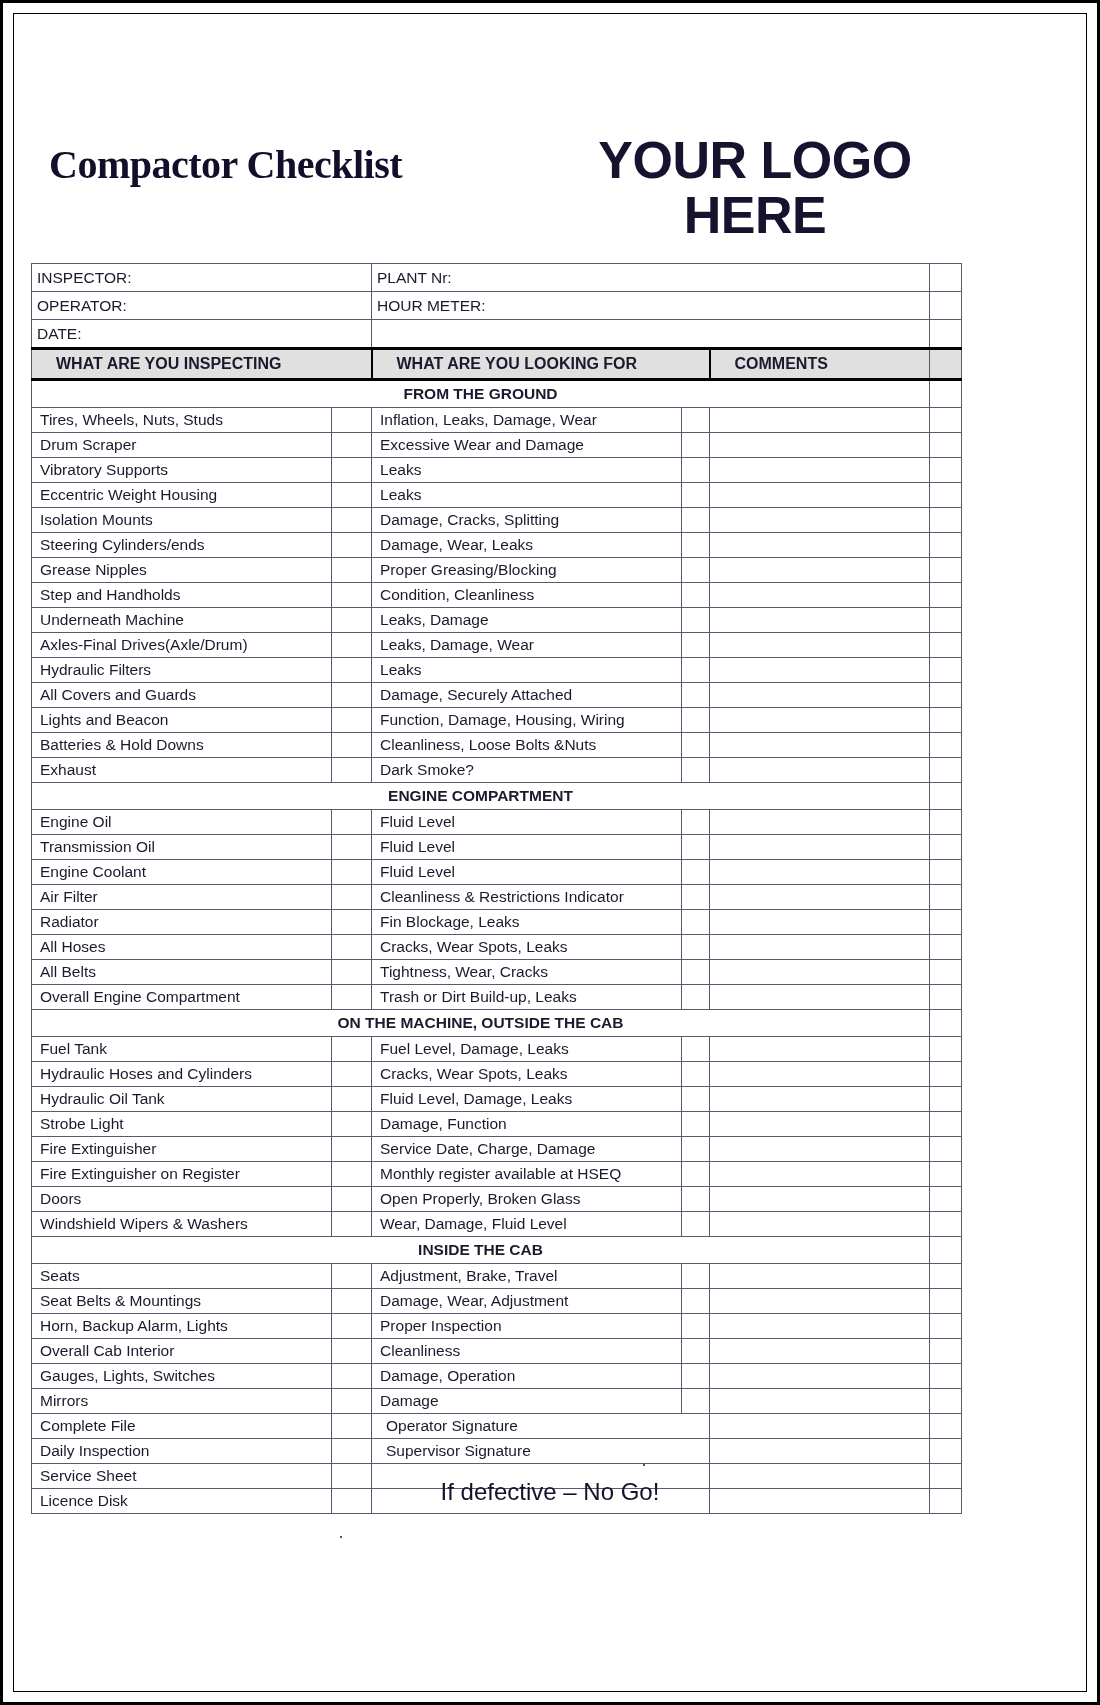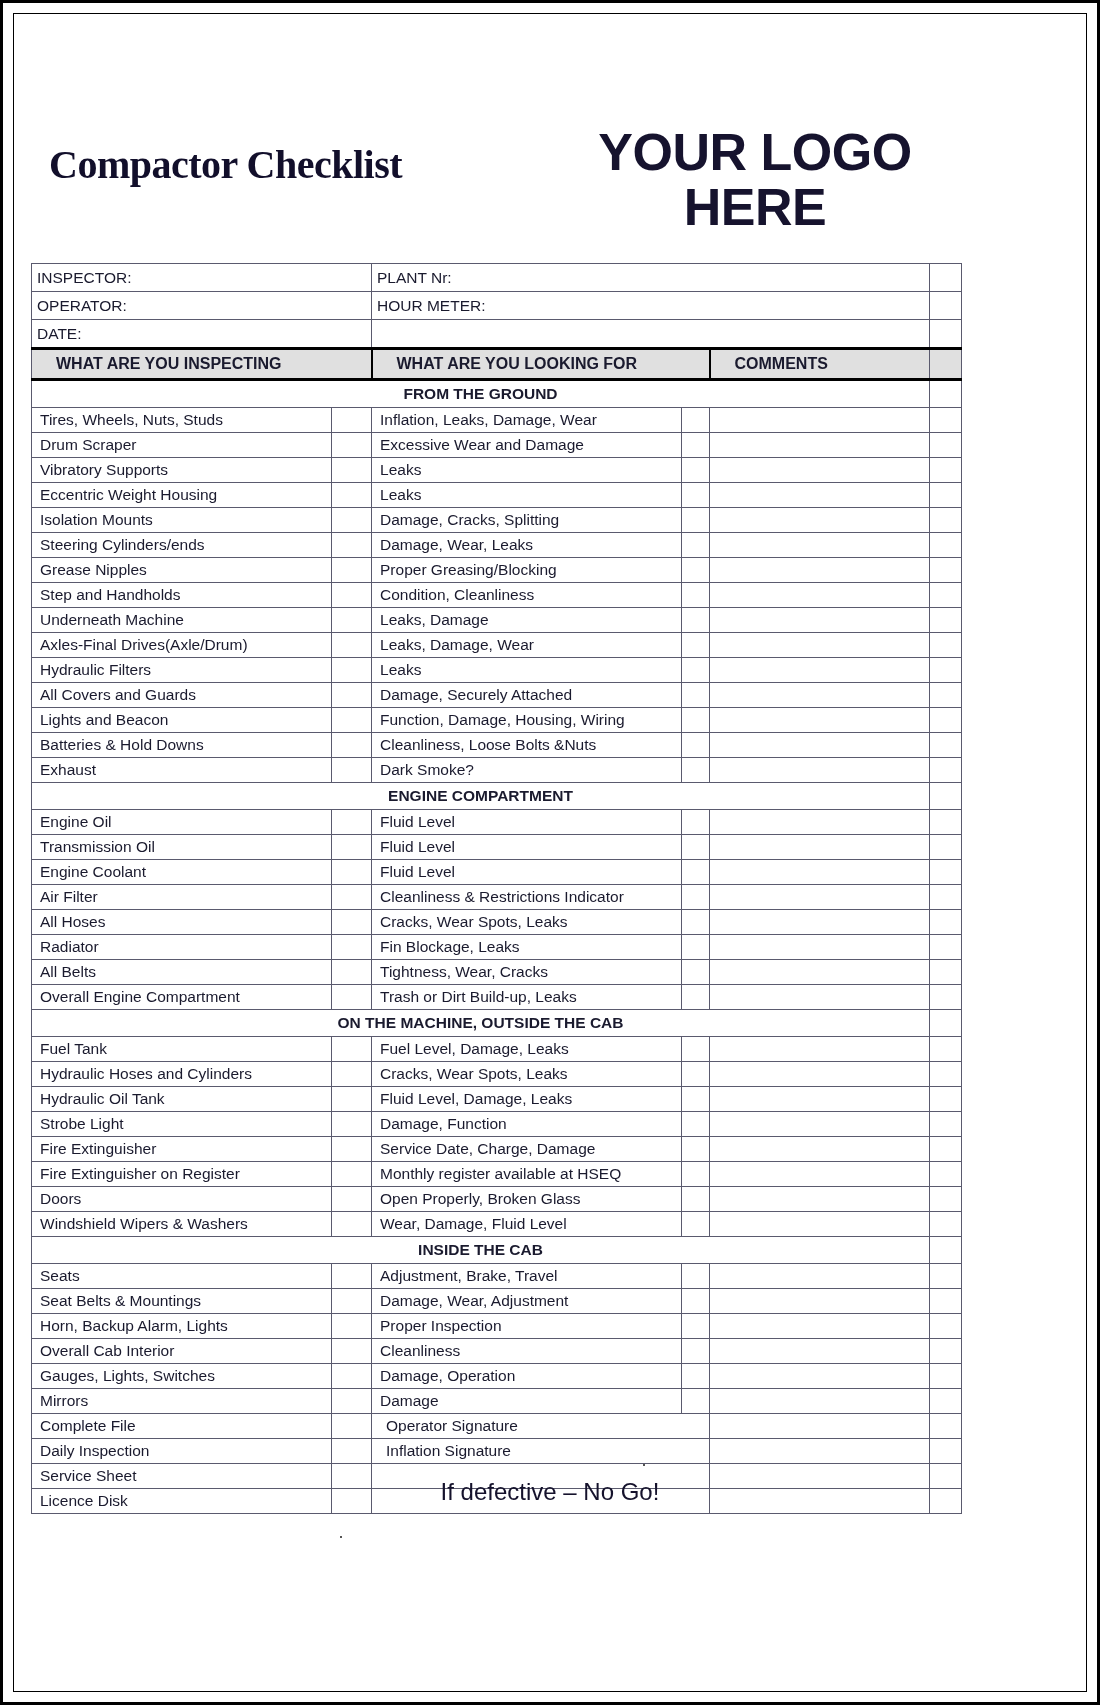--- a/index.html
+++ b/index.html
@@ -56,21 +56,21 @@
     width: 470px;
   }
   .logo-block {
     flex: 1;
     text-align: center;
     font-size: 52px;
     font-weight: bold;
     line-height: 1.05;
     color: #16132e;
     letter-spacing: -0.5px;
-    margin-top: 22px;
+    margin-top: 30px;
   }
   .logo-line2 { display: block; }
 
   
   table.sheet {
     border-collapse: collapse;
     width: 930px;
     table-layout: fixed;
     font-size: 15.5px;
   }
@@ -344,31 +344,31 @@
           </tr>
           <tr class="item">
             <td class="c-item">Air Filter</td>
             <td class="c-tick"></td>
             <td class="c-look">Cleanliness &amp; Restrictions Indicator</td>
             <td class="c-tick"></td>
             <td class="c-comment"></td>
             <td class="c-far"></td>
           </tr>
           <tr class="item">
+            <td class="c-item">Radiator</td>
+            <td class="c-tick"></td>
+            <td class="c-look">Fin Blockage, Leaks</td>
+            <td class="c-tick"></td>
+            <td class="c-comment"></td>
+            <td class="c-far"></td>
+          </tr>
+          <tr class="item">
             <td class="c-item">All Hoses</td>
             <td class="c-tick"></td>
             <td class="c-look">Cracks, Wear Spots, Leaks</td>
-            <td class="c-tick"></td>
-            <td class="c-comment"></td>
-            <td class="c-far"></td>
-          </tr>
-          <tr class="item">
-            <td class="c-item">Radiator</td>
-            <td class="c-tick"></td>
-            <td class="c-look">Fin Blockage, Leaks</td>
             <td class="c-tick"></td>
             <td class="c-comment"></td>
             <td class="c-far"></td>
           </tr>
           <tr class="item">
             <td class="c-item">All Belts</td>
             <td class="c-tick"></td>
             <td class="c-look">Tightness, Wear, Cracks</td>
             <td class="c-tick"></td>
             <td class="c-comment"></td>
@@ -505,21 +505,21 @@
           <tr class="item">
             <td class="c-item">Complete File</td>
             <td class="c-tick"></td>
             <td class="c-look" colspan="2" style="padding-left:14px;">Operator Signature</td>
             <td class="c-comment"></td>
             <td class="c-far"></td>
           </tr>
           <tr class="item">
             <td class="c-item">Daily Inspection</td>
             <td class="c-tick"></td>
-            <td class="c-look" colspan="2" style="padding-left:14px;">Inflation Signature</td>
+            <td class="c-look" colspan="2" style="padding-left:14px;">Supervisor Signature</td>
             <td class="c-comment"></td>
             <td class="c-far"></td>
           </tr>
           <tr class="item">
             <td class="c-item">Service Sheet</td>
             <td class="c-tick"></td>
             <td class="c-look" colspan="2" style="padding-left:14px;"></td>
             <td class="c-comment"></td>
             <td class="c-far"></td>
           </tr>

